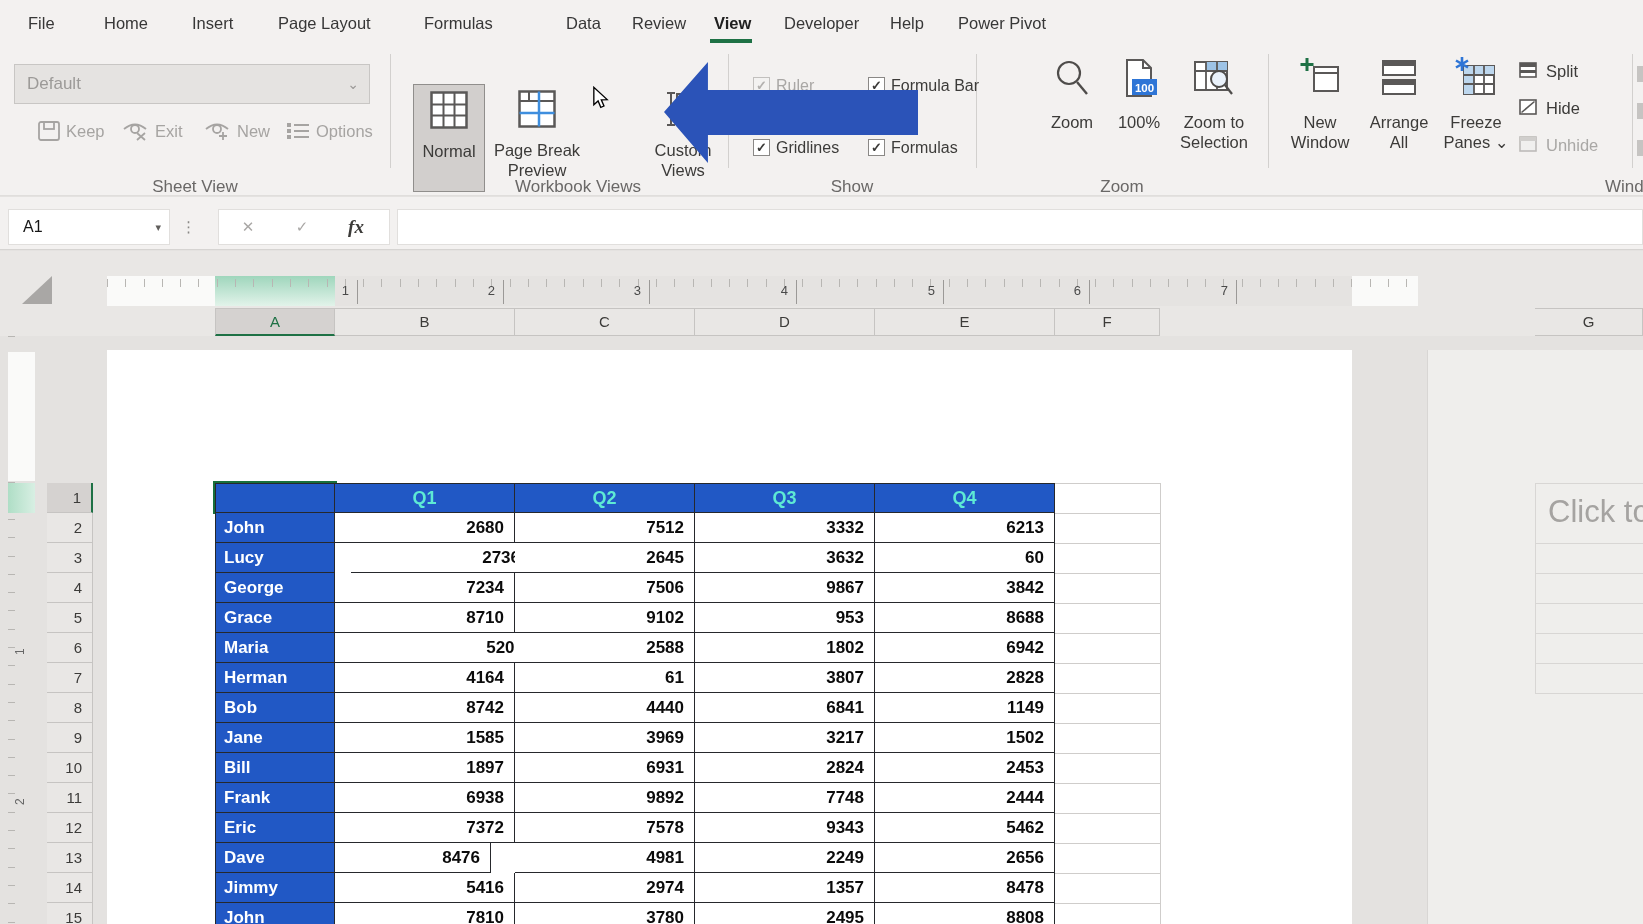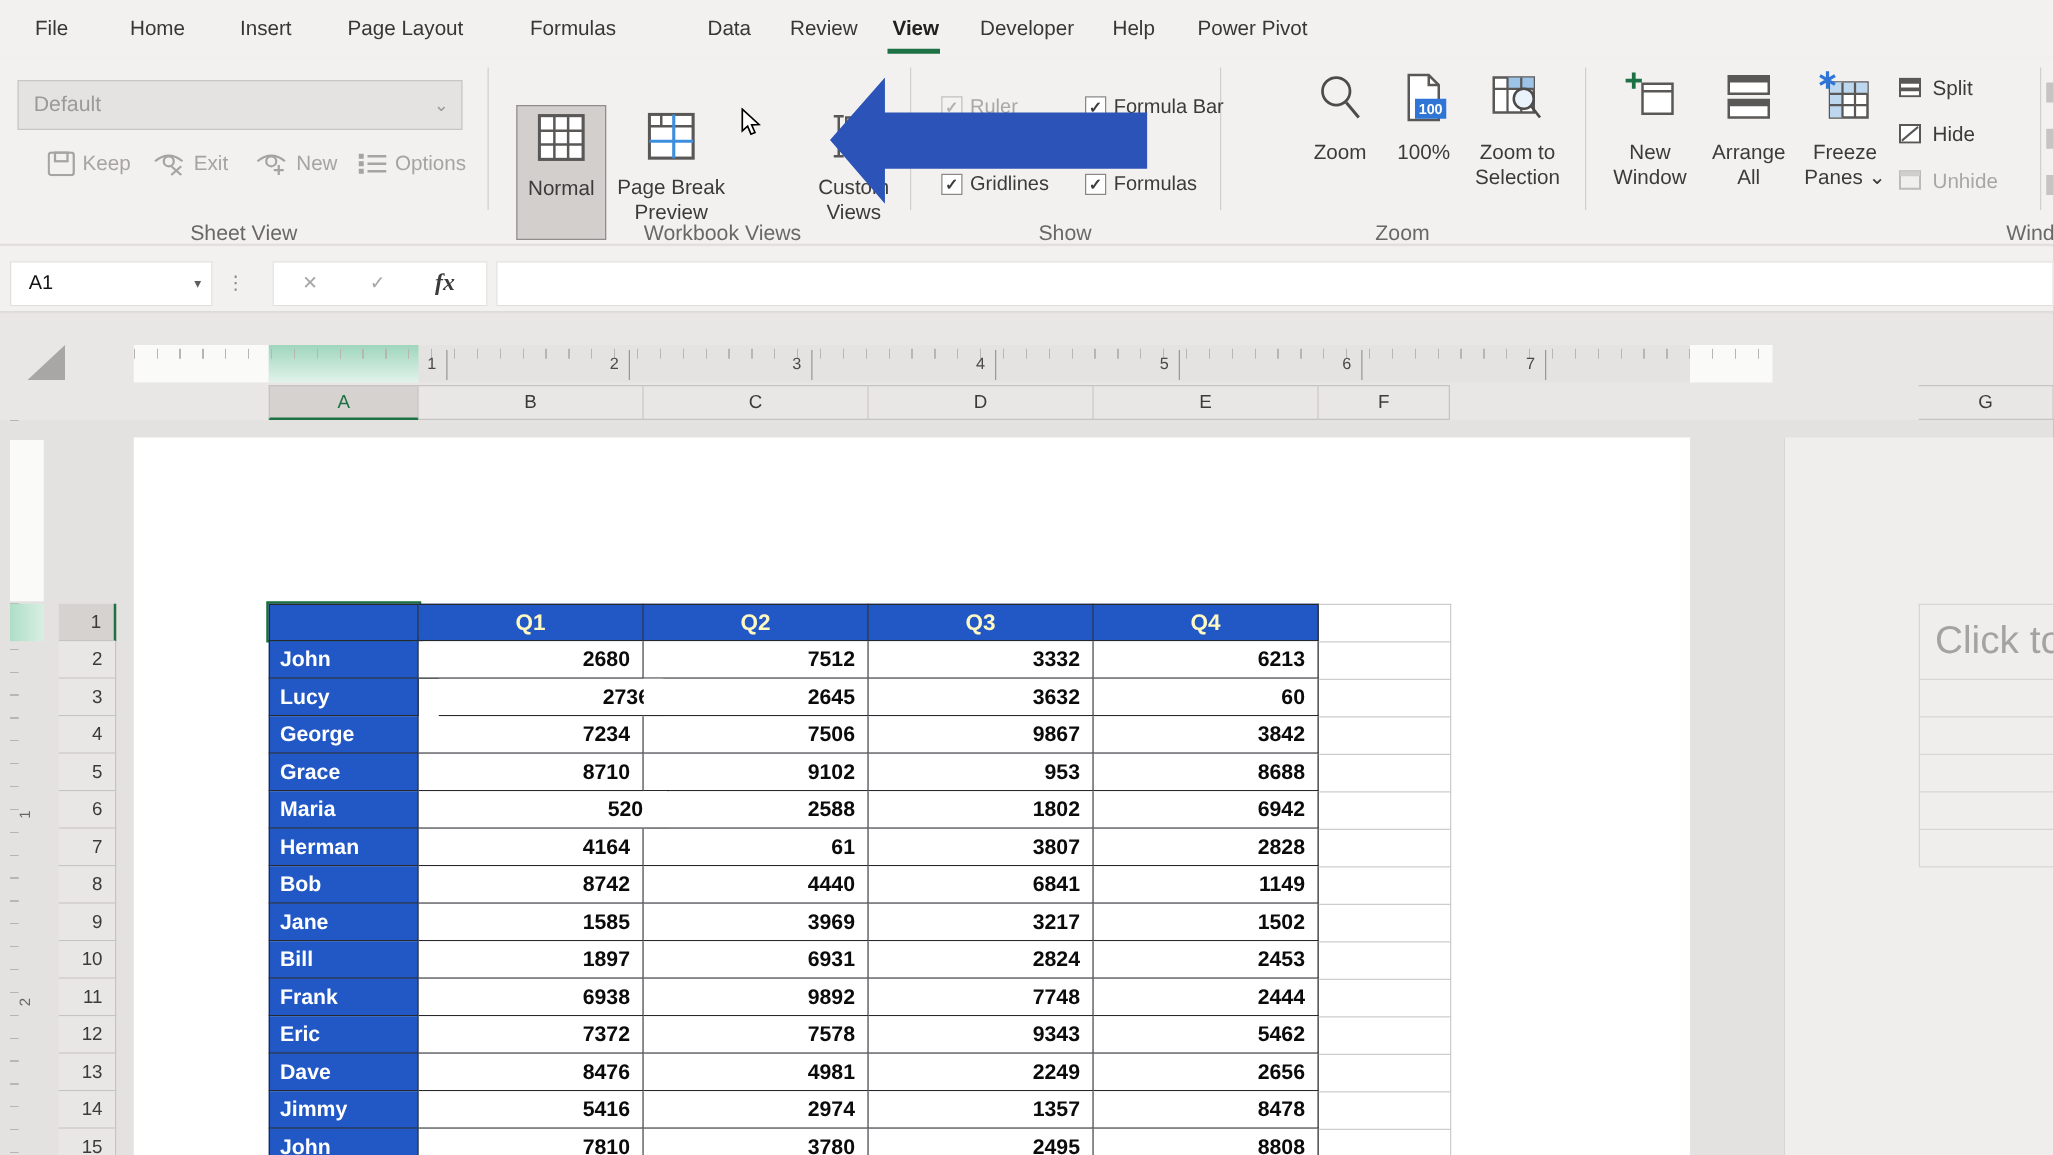--- a/index.html
+++ b/index.html
@@ -68,21 +68,21 @@
   .vseg{position:absolute;left:8px;width:27px;}
   .vnum{position:absolute;left:12px;width:16px;font-size:12px;color:#666;transform:rotate(-90deg);}
   .page1{position:absolute;left:107px;top:350px;width:1245px;height:574px;background:#fff;}
   .page2{position:absolute;left:1427px;top:350px;width:216px;height:574px;background:#EFEEEC;border-left:1px solid #D8D6D4;}
   .addheader{position:absolute;left:107px;top:433px;width:1245px;text-align:center;font-size:27px;color:#ABA9A7;}
   .clickp{position:absolute;left:1548px;top:494px;font-size:31px;color:#A5A3A1;white-space:nowrap;}
   
   .tc{position:absolute;height:30px;border-right:1px solid #26282C;border-bottom:1px solid #26282C;
       font-weight:700;line-height:29px;}
   .tname{background:var(--blue);color:#fff;padding-left:8px;font-size:17px;border-left:1px solid #26282C;}
-  .thq{background:var(--blue);color:#fef9c3;text-align:center;font-size:18px;border-top:1px solid #26282C;}
+  .thq{background:var(--blue);color:#5eead4;text-align:center;font-size:18px;border-top:1px solid #26282C;}
   .ta1{background:var(--blue);border-top:1px solid #26282C;border-left:1px solid #26282C;}
   .tval{background:#fff;color:#0B0B0B;text-align:right;padding-right:10px;font-size:17px;}
   .fgl-h{position:absolute;height:1px;background:#CFCDCB;}
   .fgl-v{position:absolute;width:1px;background:#CFCDCB;}
   .p2l-h{position:absolute;height:1px;background:#D8D6D4;}
   .p2l-v{position:absolute;width:1px;background:#D8D6D4;}
   .selbox{position:absolute;left:213px;top:481px;width:124px;height:33px;border:2px solid #17703C;pointer-events:none;}
   .handle{position:absolute;left:331px;top:509px;width:8px;height:8px;background:#17703C;border:1.5px solid #fff;}
   
   .bigarrow{position:absolute;left:664px;top:62px;width:254px;height:101px;background:var(--arrow);z-index:40;
@@ -424,21 +424,21 @@
     <div class="tc tval" style="left: 335px; top: 783px; width: 180px;">6938</div>
     <div class="tc tval" style="left: 515px; top: 783px; width: 180px;">9892</div>
     <div class="tc tval" style="left: 695px; top: 783px; width: 180px;">7748</div>
     <div class="tc tval" style="left: 875px; top: 783px; width: 180px;">2444</div>
     <div class="tc tname" style="left: 215px; top: 813px; width: 120px;">Eric</div>
     <div class="tc tval" style="left: 335px; top: 813px; width: 180px;">7372</div>
     <div class="tc tval" style="left: 515px; top: 813px; width: 180px;">7578</div>
     <div class="tc tval" style="left: 695px; top: 813px; width: 180px;">9343</div>
     <div class="tc tval" style="left: 875px; top: 813px; width: 180px;">5462</div>
     <div class="tc tname" style="left: 215px; top: 843px; width: 120px;">Dave</div>
-    <div class="tc tval" style="left: 335px; top: 843px; width: 180px;">8476</div>
+    <div class="tc tval" style="left: 335px; top: 843px; width: 156px;">8476</div>
     <div class="tc tval" style="left: 515px; top: 843px; width: 180px;">4981</div>
     <div class="tc tval" style="left: 695px; top: 843px; width: 180px;">2249</div>
     <div class="tc tval" style="left: 875px; top: 843px; width: 180px;">2656</div>
     <div class="tc tname" style="left: 215px; top: 873px; width: 120px;">Jimmy</div>
     <div class="tc tval" style="left: 335px; top: 873px; width: 180px;">5416</div>
     <div class="tc tval" style="left: 515px; top: 873px; width: 180px;">2974</div>
     <div class="tc tval" style="left: 695px; top: 873px; width: 180px;">1357</div>
     <div class="tc tval" style="left: 875px; top: 873px; width: 180px;">8478</div>
     <div class="tc tname" style="left: 215px; top: 903px; width: 120px;">John</div>
     <div class="tc tval" style="left: 335px; top: 903px; width: 180px;">7810</div>

